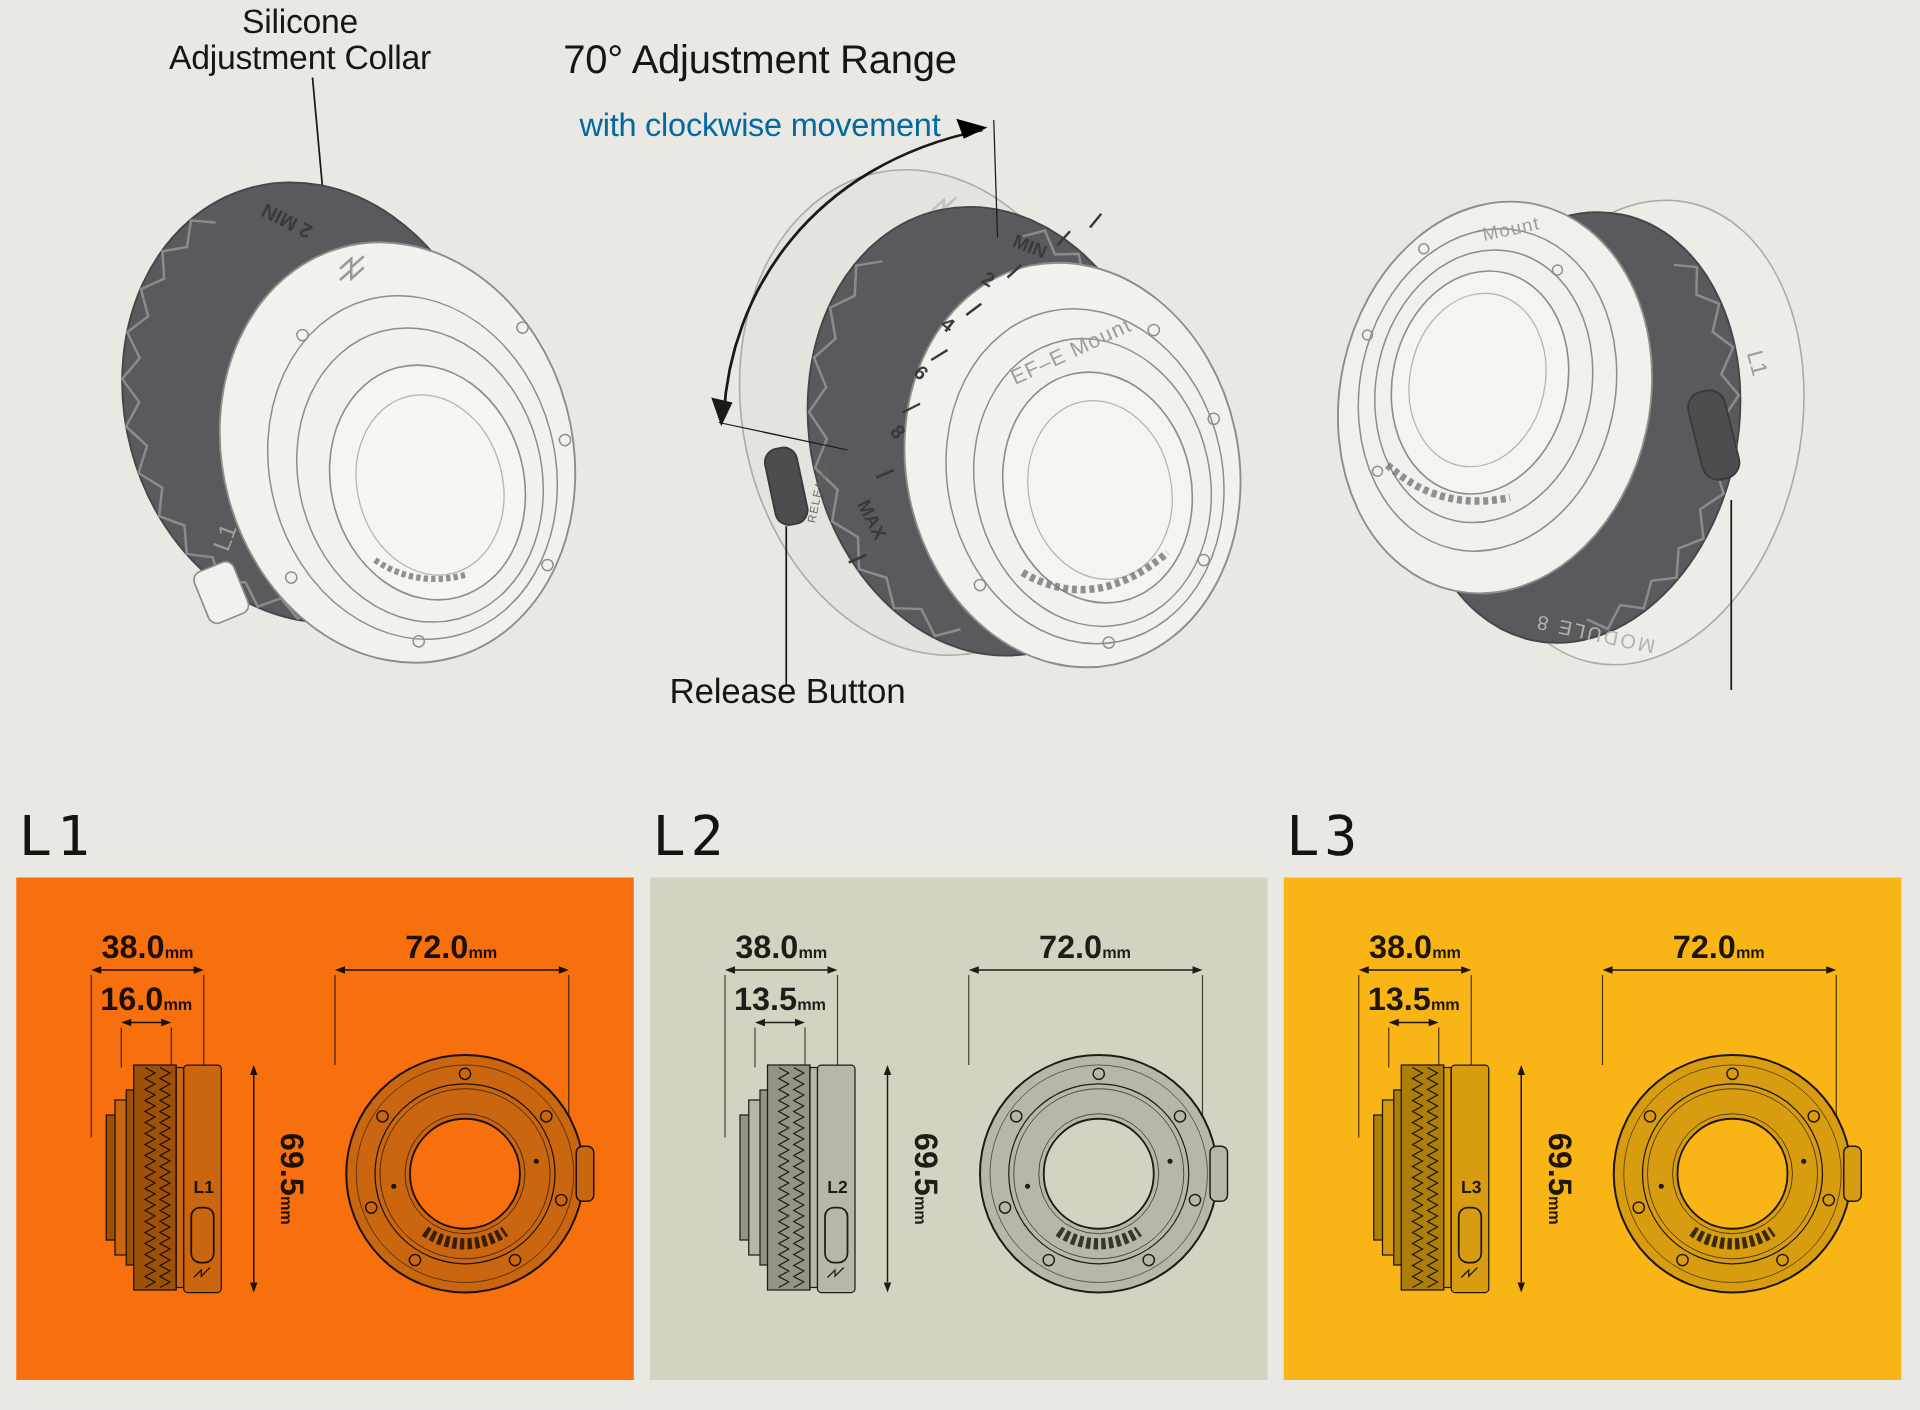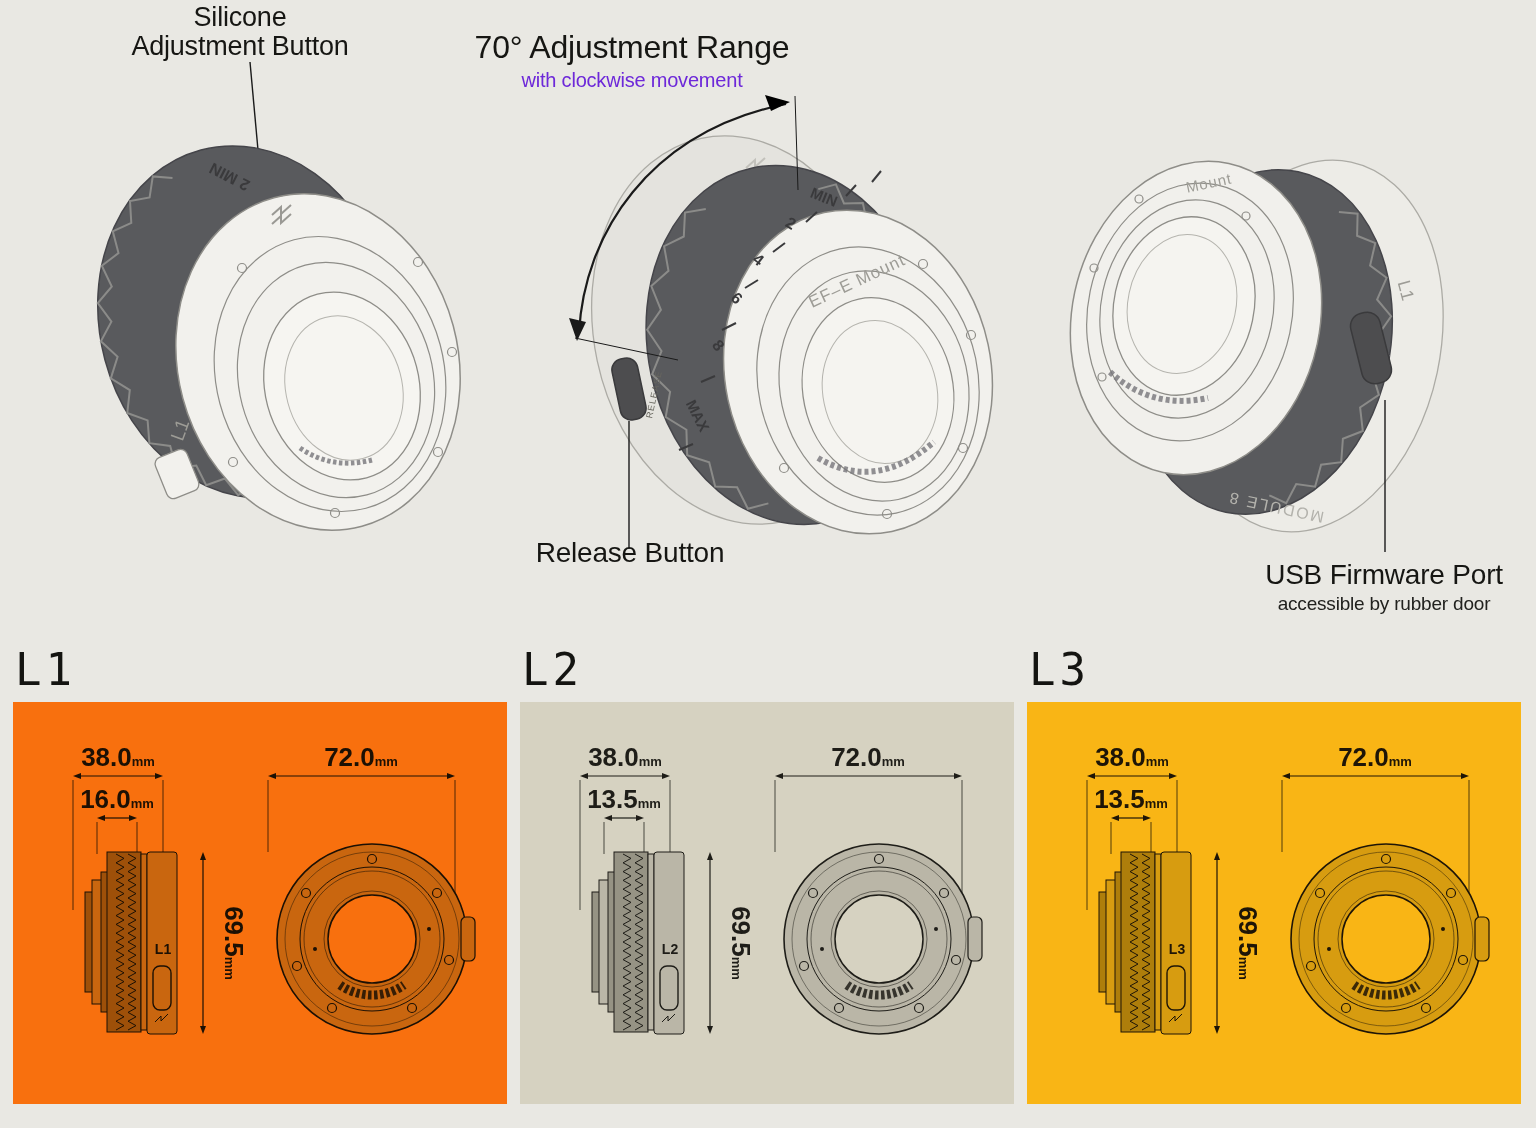--- a/index.html
+++ b/index.html
@@ -7,21 +7,21 @@
     width:1536px;height:1128px;position:relative;overflow:hidden;
     background:var(--page-bg,#E9E8E3);
     font-family:"Liberation Sans",sans-serif;color:#161613;
   }
   .top-section{position:absolute;left:0;top:0;width:1536px;height:652px}
   .topsvg{position:absolute;left:0;top:0}
   .anno{position:absolute;transform:translateX(-50%);text-align:center;line-height:1.08;letter-spacing:-0.2px;white-space:nowrap}
   .anno .t1{font-size:27px}
   .anno .t2{font-size:32px}
   .anno .t3{font-size:28px}
-  .anno .sub{font-size:20px;margin-top:5px;color:#6d28d9}
+  .anno .sub{font-size:26px;margin-top:21px;color:#0369a1}
   .anno .sub2{font-size:19px;margin-top:4px;color:#21211e}
   .bottom{position:absolute;left:13px;top:646px;width:1510px;display:flex;gap:13px}
   .panel{width:494px;flex:0 0 auto}
   .panel h2{
     font-family:"DejaVu Sans Mono",monospace;font-weight:normal;
     font-size:44px;letter-spacing:4px;color:#141411;margin:2px 0 10px 2px;line-height:1;
   }
   .panel-box{width:494px;height:402px;background:var(--bg)}
   svg text{font-family:"Liberation Sans",sans-serif}
   .dimtxt{font-size:26px;font-weight:bold;fill:var(--line)}
@@ -126,32 +126,28 @@
           <circle cx="1246" cy="216" r="4"></circle>
     </g>
     <text transform="translate(1210,188) rotate(-12)" text-anchor="middle" font-size="15" letter-spacing="1" fill="#9D9C96">Mount</text>
     <rect x="1356" y="312" width="30" height="72" rx="13" transform="rotate(-14 1371 348)" fill="#4D4D4F" stroke="#3A3A3C" stroke-width="1.5"></rect>
     <line x1="1385" y1="400" x2="1385" y2="552" stroke="#1a1a1a" stroke-width="1.4"></line>
   </g>
 </svg>
 
   <div class="anno" style="left:240px;top:3px">
     <div class="t1"><span>Silicone</span><br>
-    <span>Adjustment Button</span></div>
+    <span>Adjustment Collar</span></div>
   </div>
-  <div class="anno" style="left:632px;top:30px">
+  <div class="anno" style="left:608px;top:30px">
     <div class="t2">70° Adjustment Range</div>
     <div class="sub">with clockwise movement</div>
   </div>
   <div class="anno" style="left:630px;top:538px">
     <div class="t3">Release Button</div>
-  </div>
-  <div class="anno" style="left:1384px;top:560px">
-    <div class="t3">USB Firmware Port</div>
-    <div class="sub2">accessible by rubber door</div>
   </div>
 </div>
 
 <div class="bottom">
 
   <section class="panel" style="--bg: #F8700E; --tint: #C9660F; --tint2: #9E5009; --line: #1C1004;">
     <h2>L1</h2>
     <div class="panel-box">
       <svg width="494" height="402" viewBox="0 0 494 402">
 

